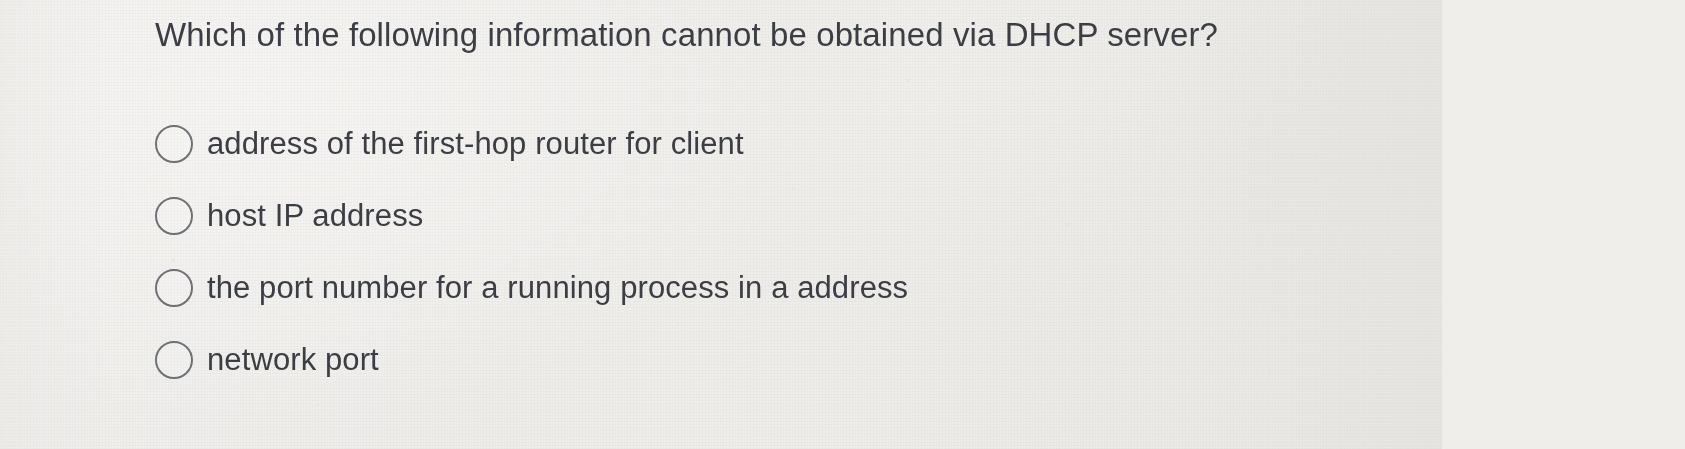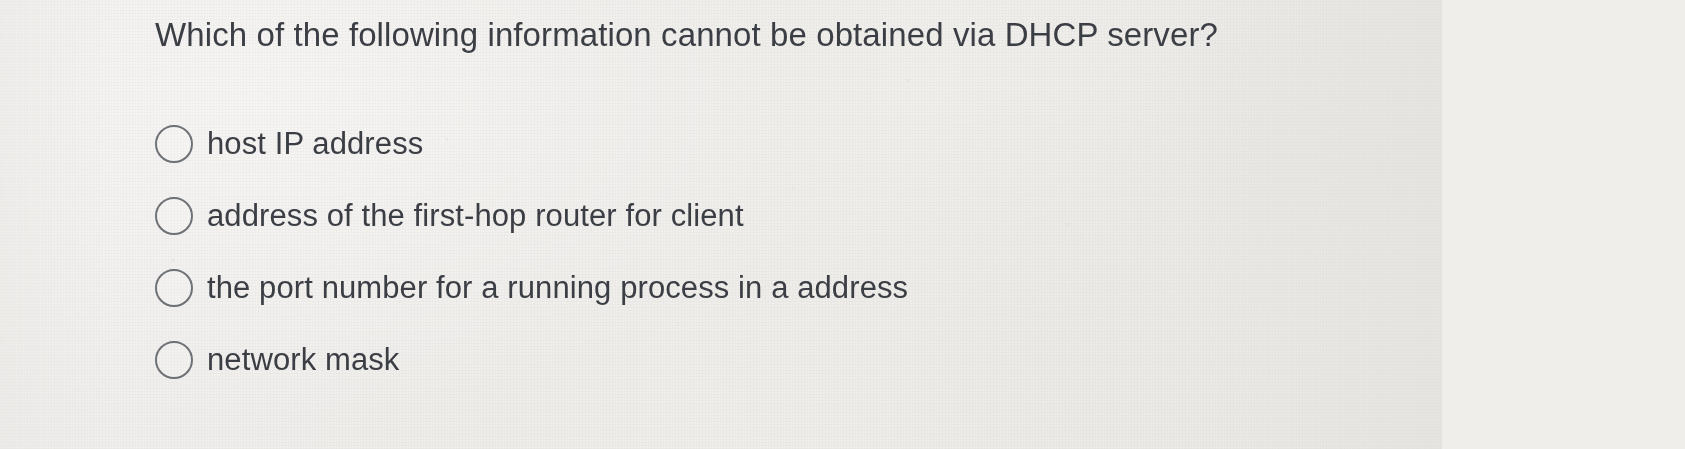--- a/index.html
+++ b/index.html
@@ -126,33 +126,33 @@
   <div id="paper-vignette"></div>
 
   <div id="content">
 
     <div id="question-text">Which of the following information cannot be obtained via DHCP server?</div>
 
     <div id="options-list">
 
       <div class="option-row">
         <span class="option-radio"></span>
-        <span class="option-label">host IP address</span>
+        <span class="option-label">address of the first-hop router for client</span>
       </div>
 
       <div class="option-row">
         <span class="option-radio"></span>
-        <span class="option-label">address of the first-hop router for client</span>
+        <span class="option-label">host IP address</span>
       </div>
 
       <div class="option-row">
         <span class="option-radio"></span>
         <span class="option-label">the port number for a running process in a address</span>
       </div>
 
       <div class="option-row">
         <span class="option-radio"></span>
-        <span class="option-label">network mask</span>
+        <span class="option-label">network port</span>
       </div>
 
     </div>
   </div>
 </div>
 
 </body></html>

